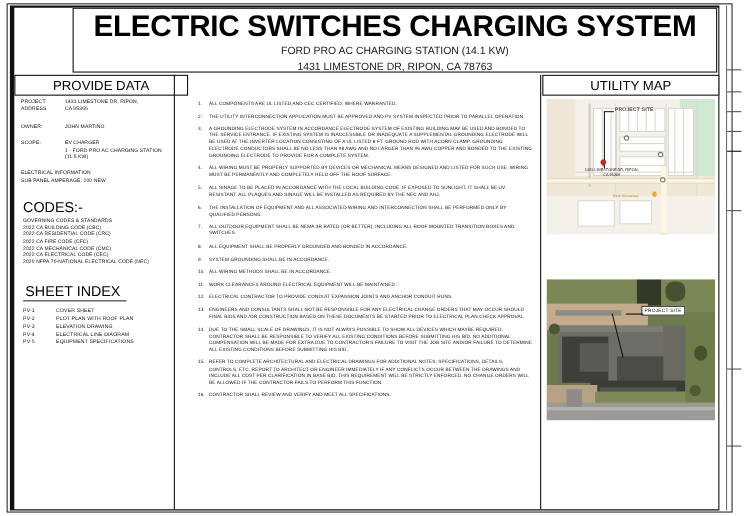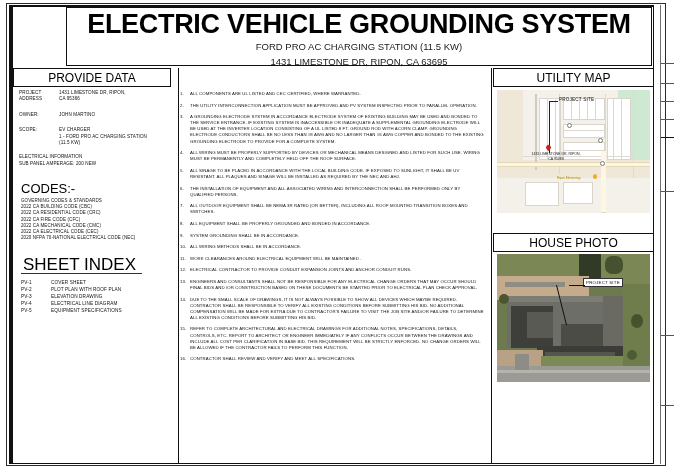--- a/index.html
+++ b/index.html
@@ -78,39 +78,39 @@
     font-size: 12px;
     line-height: 18px;
     height: 19px;
     color: #000;
   }
 
   
   #col-left {
     position: absolute;
     left: 14px; top: 68px;
-    width: 165px; height: 395px;
+    width: 145px; height: 395px;
     border-right: 1px solid #111;
   }
   .head-project { left: 13px; top: 68px; width: 158px; }
 
   .pd-body { position: absolute; left: 0; top: 22px; width: 157px; padding: 0 5px; }
   .pd-row { display: flex; font-size: 4.6px; line-height: 6.4px; color: #111; margin-bottom: 6px; }
   .pd-label { width: 40px; flex: 0 0 40px; letter-spacing: 0.15px; }
   .pd-val { flex: 1; letter-spacing: 0.1px; }
   .pd-block { font-size: 4.6px; line-height: 6.6px; color: #111; margin-top: 8px; letter-spacing: 0.1px; }
 
   .sec-title {
     font-size: 13px; color: #000; margin-top: 13px;
     padding-left: 2px; line-height: 16px;
   }
   .code-list { font-size: 4.5px; line-height: 6.3px; color: #111; padding-left: 2px; margin-top: 1px; letter-spacing: 0.12px; }
 
   .sheet-index { margin-top: 14px; padding-left: 2px; }
-  .si-title { font-size: 17px; line-height: 16px; border-bottom: 1px solid #333; display: inline-block; padding: 0 6px 0 2px; }
+  .si-title { font-size: 13px; line-height: 16px; border-bottom: 1px solid #333; display: inline-block; padding: 0 6px 0 2px; }
   .si-row { display: flex; font-size: 4.7px; line-height: 7px; color: #111; letter-spacing: 0.12px; }
   .si-code { width: 30px; flex: 0 0 30px; }
 
   
   #col-mid {
     position: absolute;
     left: 171px; top: 68px;
     width: 321px; height: 395px;
     border-right: 1px solid #111;
   }
@@ -191,23 +191,23 @@
     <div class="edge-tick" style="top:78px"></div>
     <div class="edge-tick" style="top:96px"></div>
     <div class="edge-tick" style="top:114px"></div>
     <div class="edge-tick" style="top:132px;border-top:1.6px solid #111"></div>
     <div class="edge-tick" style="top:186px"></div>
     <div class="edge-tick" style="top:330px"></div>
     <div class="edge-tick" style="top:400px"></div>
   </div>
 
   <div class="titleblock">
-    <div class="main-title">ELECTRIC VEHICLE GROUNDING SYSTEM</div>
-    <div class="sub-title">FORD PRO AC CHARGING STATION (11.5 KW)</div>
-    <div class="sub-title">1431 LIMESTONE DR, RIPON, CA 63695</div>
+    <div class="main-title">ELECTRIC SWITCHES CHARGING SYSTEM</div>
+    <div class="sub-title">FORD PRO AC CHARGING STATION (14.1 KW)</div>
+    <div class="sub-title">1431 LIMESTONE DR, RIPON, CA 78763</div>
   </div>
 
   <div class="col-head head-project">PROVIDE DATA</div>
   <div id="col-left">
     <div class="pd-body">
 
       <div class="pd-row">
         <div class="pd-label">
           <div>PROJECT</div>
           <div>ADDRESS</div>
@@ -393,21 +393,20 @@
     <div class="vm-pin" style="left:49px; top:55px;"></div>
     <div class="vm-addr" style="left:14px; top:62px; width:90px;">
       <div>1431 LIMESTONE DR, RIPON,</div>
       <div>CA 95366</div>
     </div>
 
     <div class="vm-poi" style="left:96px; top:84px;"></div>
     <div class="vm-poi-label" style="left:60px; top:86px;">Ripon Elementary</div>
   </div>
 
-  <div class="col-head head-house">HOUSE PHOTO</div>
   <div class="map-box" id="house-photo">
     <div class="hp-bg"></div>
 
     <div class="hp-shape" style="left:0; top:0; width:153px; height:30px; background:#7b8856;"></div>
 
     <div class="hp-shape" style="left:82px; top:0; width:22px; height:26px; background:#303a26;"></div>
     <div class="hp-shape" style="left:108px; top:2px; width:18px; height:18px; background:#46512f; border-radius:40%;"></div>
 
     <div class="hp-shape" style="left:0; top:22px; width:92px; height:24px; background:#c3ab8c;"></div>
     <div class="hp-shape" style="left:8px; top:28px; width:60px; height:5px; background:#8f8c84;"></div>

